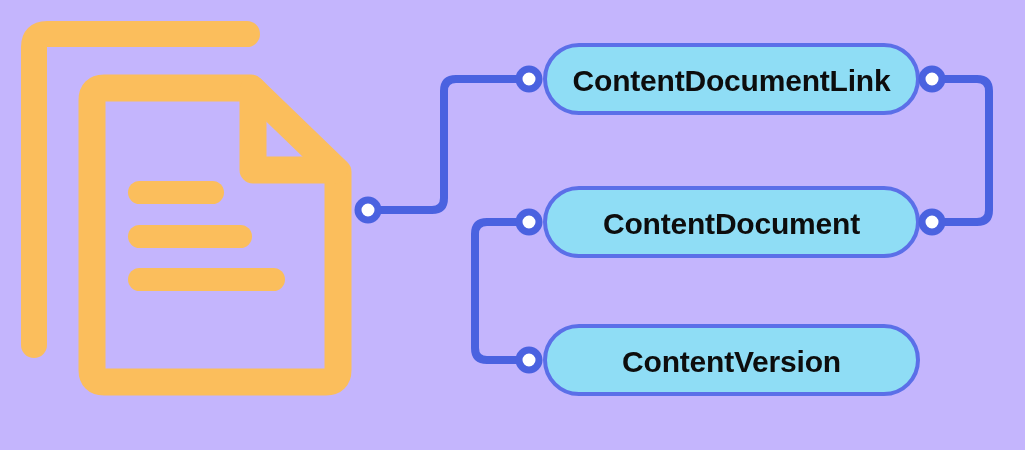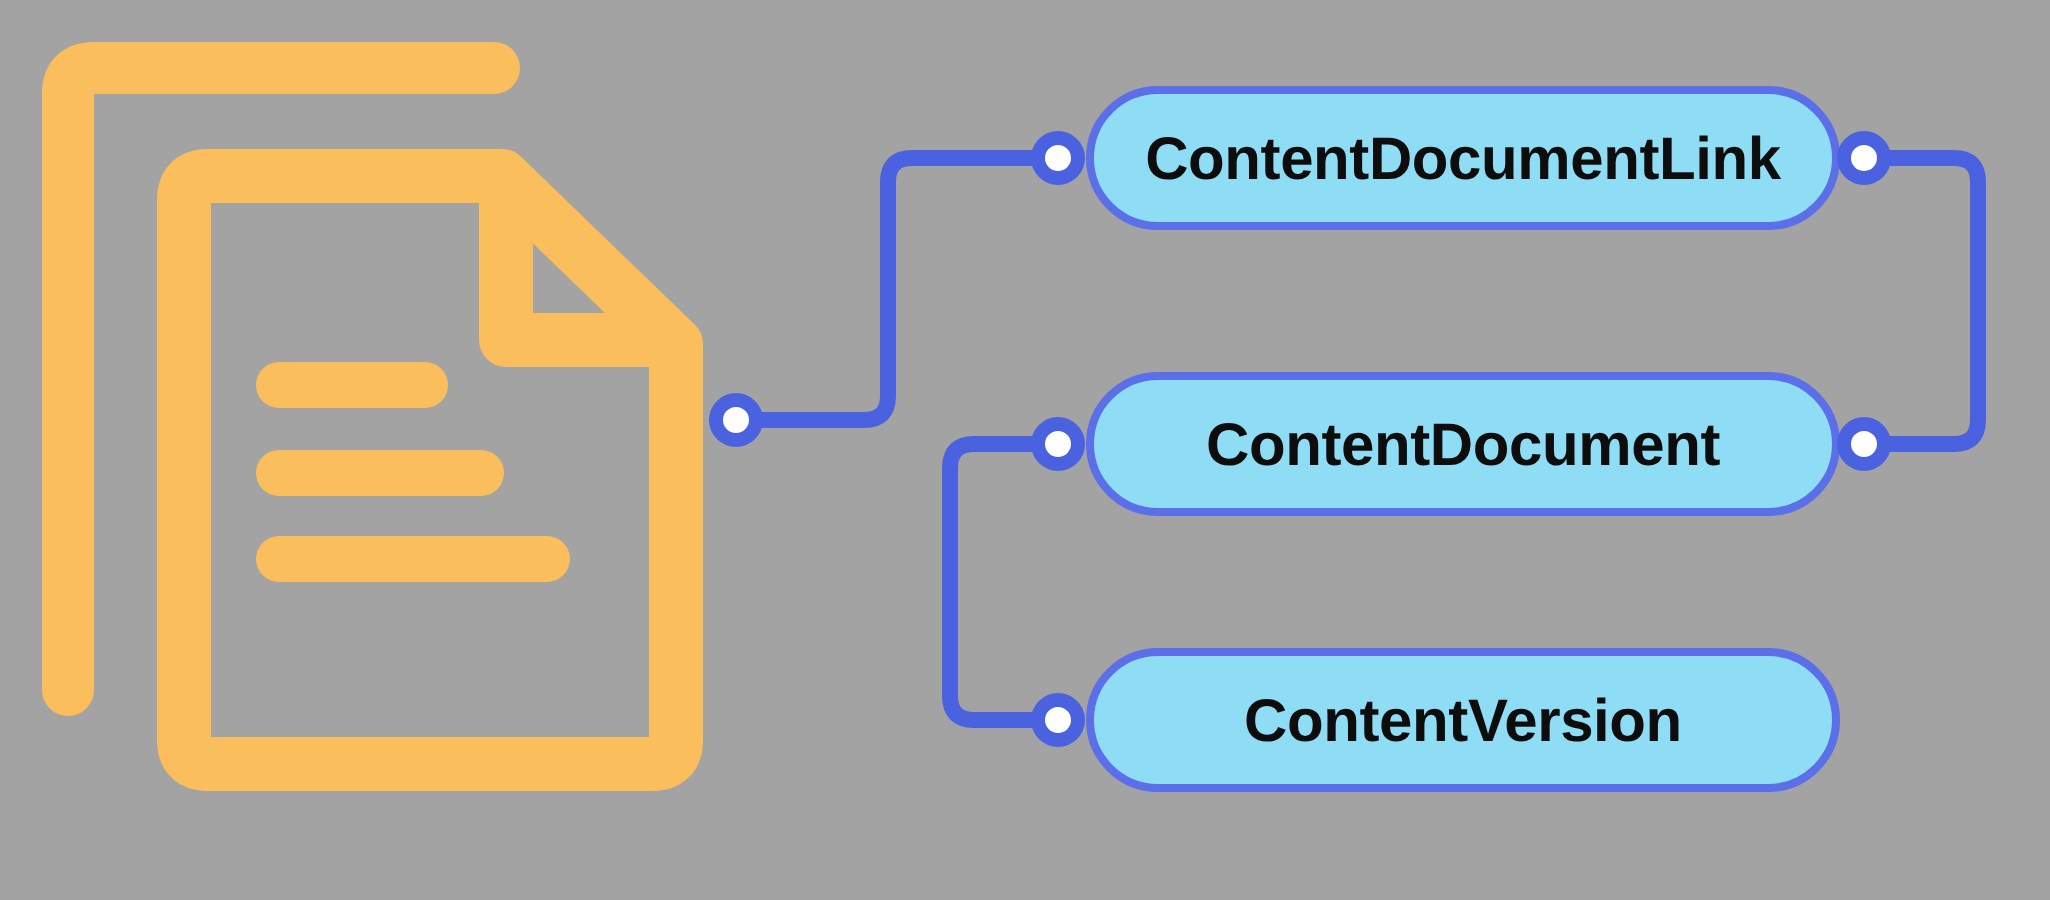--- a/index.html
+++ b/index.html
@@ -8,21 +8,21 @@
     padding: 0;
     background: #ffffff;
   }
   body {
     font-family: "Liberation Sans", sans-serif;
   }
   #diagram-root {
     position: relative;
     width: 1025px;
     height: 450px;
-    background: #a3a3a3;
+    background: #c4b5fd;
     overflow: hidden;
   }
   #diagram-svg {
     position: absolute;
     top: 0;
     left: 0;
     width: 1025px;
     height: 450px;
     display: block;
   }

